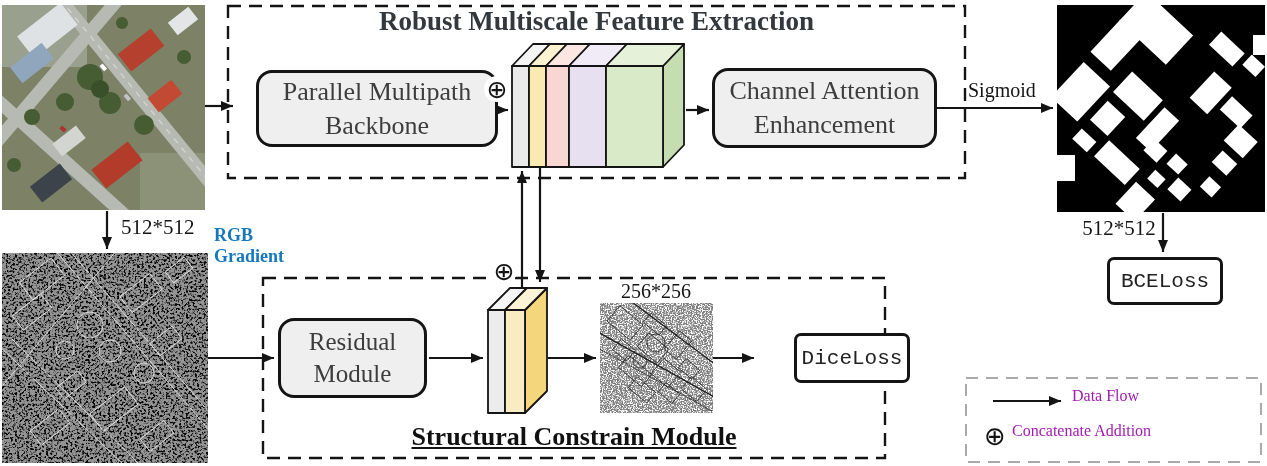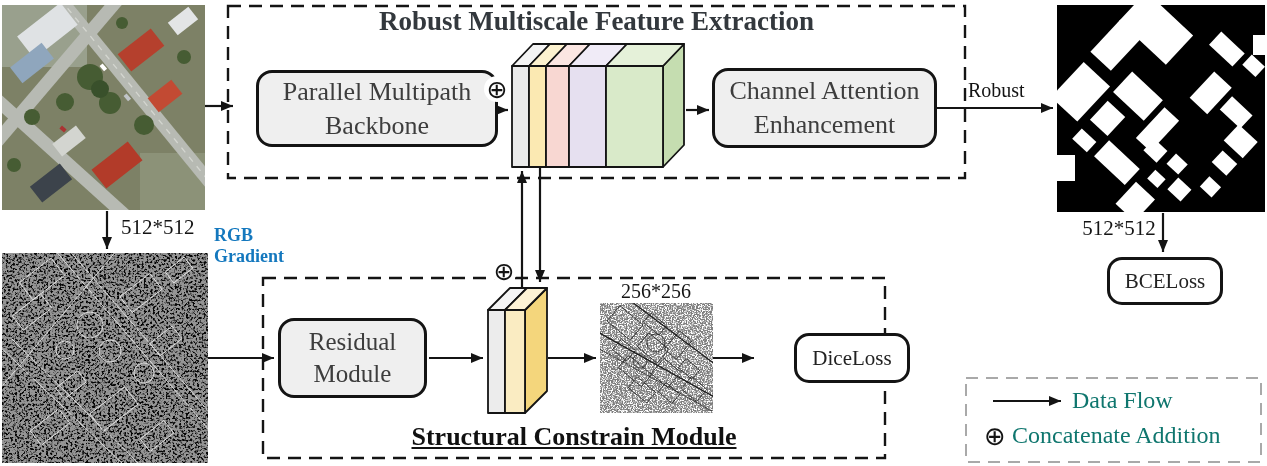--- a/index.html
+++ b/index.html
@@ -11,29 +11,29 @@
   .photo{position:absolute;z-index:2;line-height:0;}
   .photo svg{display:block;}
   .rbox{
     position:absolute;z-index:2;background:#efefef;border:3px solid #141414;
     border-radius:16px;display:flex;flex-direction:column;align-items:center;
     justify-content:center;text-align:center;color:#3d3d3d;
   }
   .rbox .ln{line-height:1.3;}
   .lossbox{
     position:absolute;z-index:2;background:#ffffff;border:3px solid #141414;
-    border-radius:15px;display:flex;align-items:center;justify-content:center;
-    font-size:21px;color:#222;
+    border-radius:7px;display:flex;align-items:center;justify-content:center;
+    font-size:21px;color:#222;font-family:Liberation Mono, monospace;
   }
   .mtitle{position:absolute;z-index:2;text-align:center;font-weight:700;}
   .title-top{left:228px;top:6px;width:737px;font-size:27px;color:#33383d;}
   .title-bottom{left:263px;top:422px;width:622px;font-size:26px;color:#111;text-decoration:underline;}
   .bluelabel{position:absolute;z-index:2;font-weight:700;font-size:18px;color:#1478BE;}
   .smalllabel{position:absolute;z-index:2;font-size:21px;color:#141414;}
-  .legendlabel{position:absolute;z-index:3;font-size:24px;color:#0f766e;}
+  .legendlabel{position:absolute;z-index:3;font-size:16px;color:#a21caf;}
   .oplus{
     position:absolute;z-index:3;width:26px;height:26px;display:flex;align-items:center;
     justify-content:center;font-family:"DejaVu Sans",sans-serif;font-size:25px;
     color:#141414;line-height:1;background:#ffffff;border-radius:50%;
   }
   .fs26{font-size:26px;} .fs25{font-size:25px;text-align:right;} .fs20{font-size:20px;}
   .center{text-align:center;}
 </style>
 </head>
 <body>
@@ -243,21 +243,21 @@
   </div>
 
   <div class="lossbox" style="left:758px;top:333px;width:110px;height:44px;margin-left:36px;">
     <span>DiceLoss</span>
   </div>
 
   <div class="bluelabel" style="left:214px;top:189px;margin-top:36px;">RGB</div>
   <div class="bluelabel" style="left:214px;top:246px;">Gradient</div>
 
   <div class="smalllabel" style="left:121px;top:215px;">512*512</div>
-  <div class="smalllabel fs20" style="left:968px;top:79px;">Robust</div>
+  <div class="smalllabel fs20" style="left:968px;top:79px;">Sigmoid</div>
   <div class="smalllabel center" style="left:1078px;top:216px;width:82px;">512*512</div>
   <div class="smalllabel fs20 center" style="left:610px;top:280px;width:92px;">256*256</div>
 
   <span class="oplus" style="left:484px;top:76px;">⊕</span>
   <span class="oplus" style="left:491px;top:258px;">⊕</span>
 
   <div class="legendlabel" style="left:1072px;top:387px;">Data Flow</div>
   <span class="oplus" style="left:982px;top:423px;font-size:26px;">⊕</span>
   <div class="legendlabel" style="left:1012px;top:422px;">Concatenate Addition</div>
 

